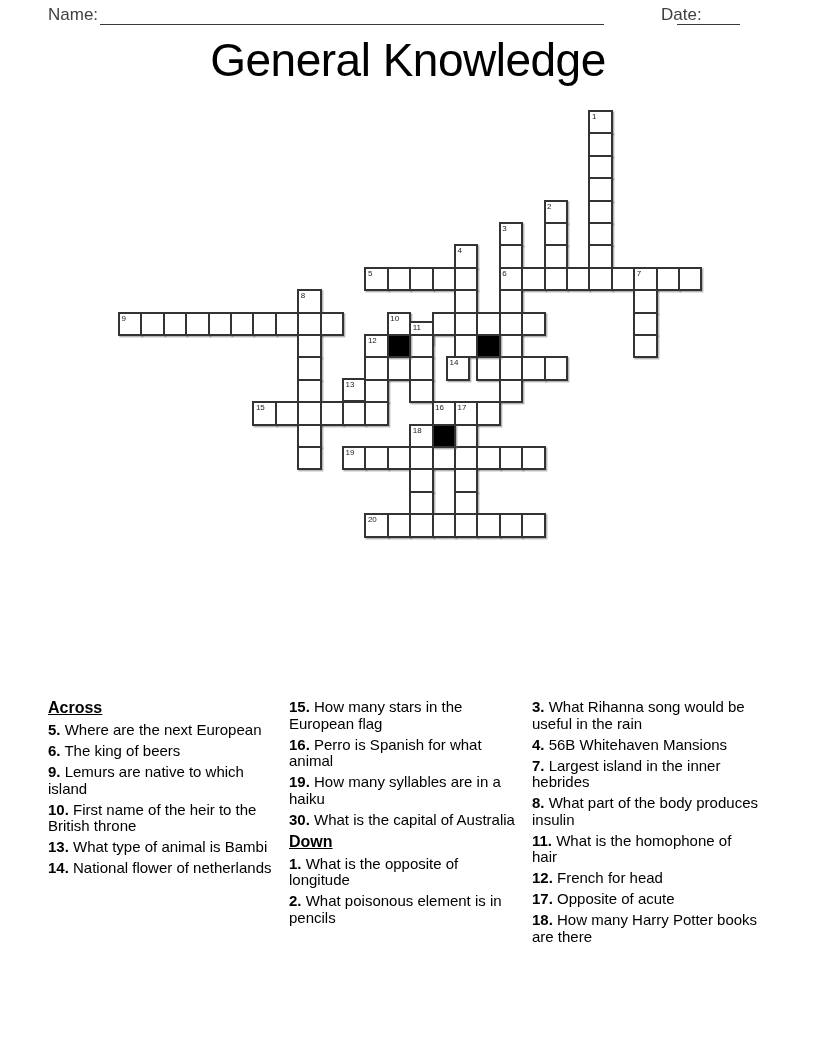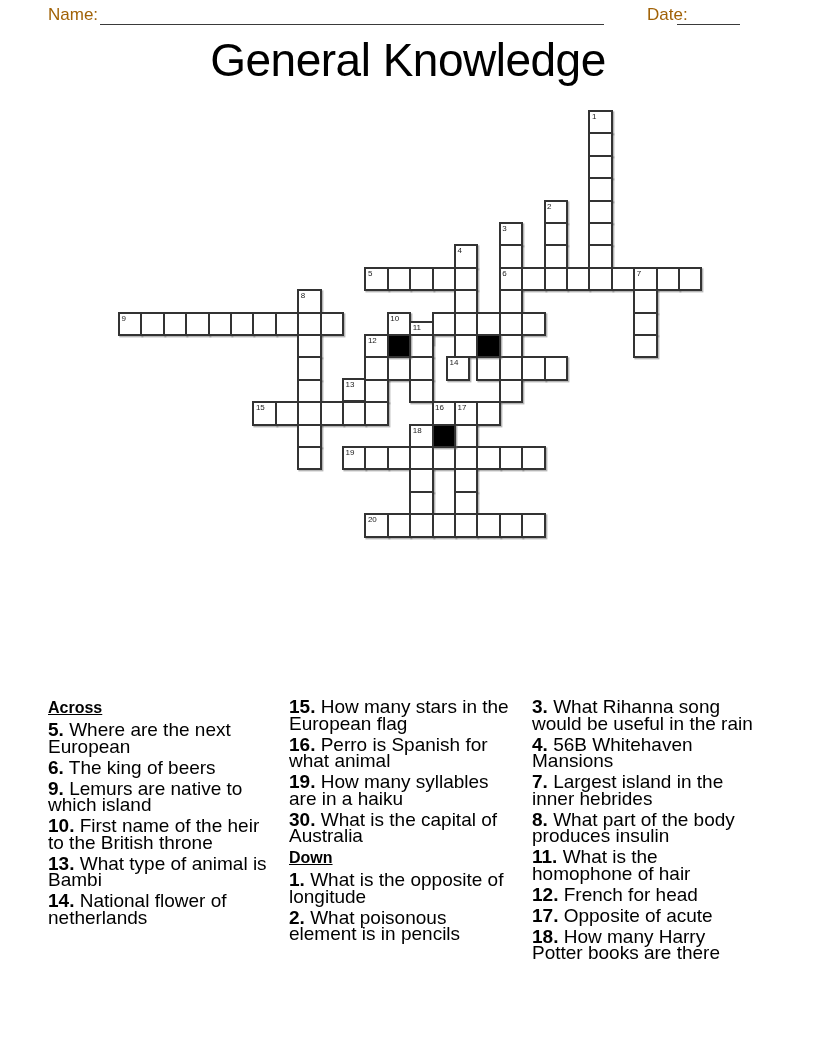--- a/index.html
+++ b/index.html
@@ -1,23 +1,23 @@
 <!DOCTYPE html>
 <html><head>
 <meta charset="utf-8">
 <style>
   html,body{margin:0;padding:0;background:#fff;}
   .page{
     position:relative;width:816px;height:1056px;background:#ffffff;
     font-family:"Liberation Sans","DejaVu Sans",sans-serif;color:#000;overflow:hidden;
   }
   
-  .hdr-label{position:absolute;top:5px;font-size:17px;color:#a16207;}
+  .hdr-label{position:absolute;top:5px;font-size:17px;color:#404040;}
   #name-label{left:48px;}
-  #date-label{left:647px;}
+  #date-label{left:661px;}
   .write-line{position:absolute;border-bottom:1.6px solid #3a3a3a;height:20px;top:4px;}
   #name-line{left:100px;width:504px;}
   #date-line{left:677px;width:63px;}
   
   .title{
     position:absolute;top:33px;left:0;width:100%;text-align:center;
     font-size:46px;font-weight:400;letter-spacing:-0.5px;color:#000;
   }
   
   #grid{position:absolute;left:118px;top:110px;}
@@ -34,21 +34,21 @@
   
   #clues{position:absolute;top:699px;left:0;width:100%;}
   .clue-col{position:absolute;top:0;width:228px;}
   #clue-col-1{left:48px;}
   #clue-col-2{left:289px;}
   #clue-col-3{left:532px;}
   .clue-heading{
     font-size:16px;font-weight:bold;text-decoration:underline;
     margin:0 0 6px 0;line-height:17px;
   }
-  .clue{font-size:19px;line-height:16.5px;margin:0 0 4.5px 0;}
+  .clue{font-size:15px;line-height:16.5px;margin:0 0 4.5px 0;}
   .clue .clue-num{font-weight:bold;}
 </style>
 </head>
 <body>
 
 <div class="page">
 
   <span class="hdr-label" id="name-label">Name:</span>
   <div class="write-line" id="name-line"></div>
 

